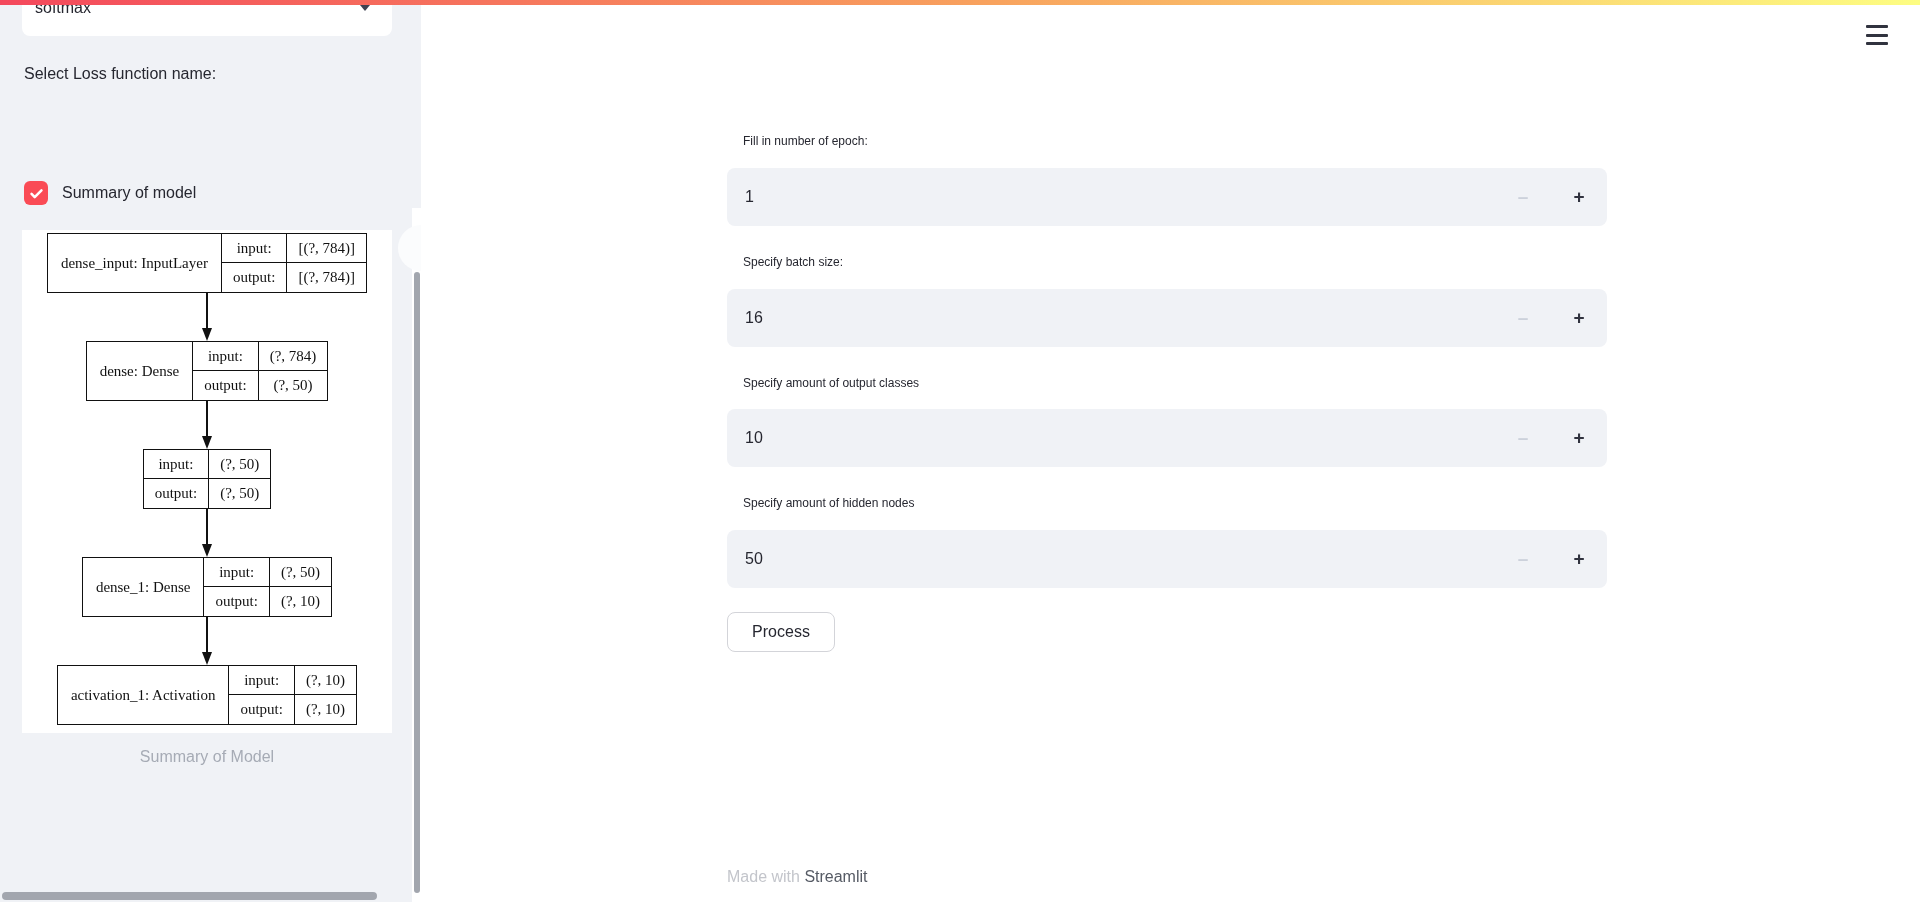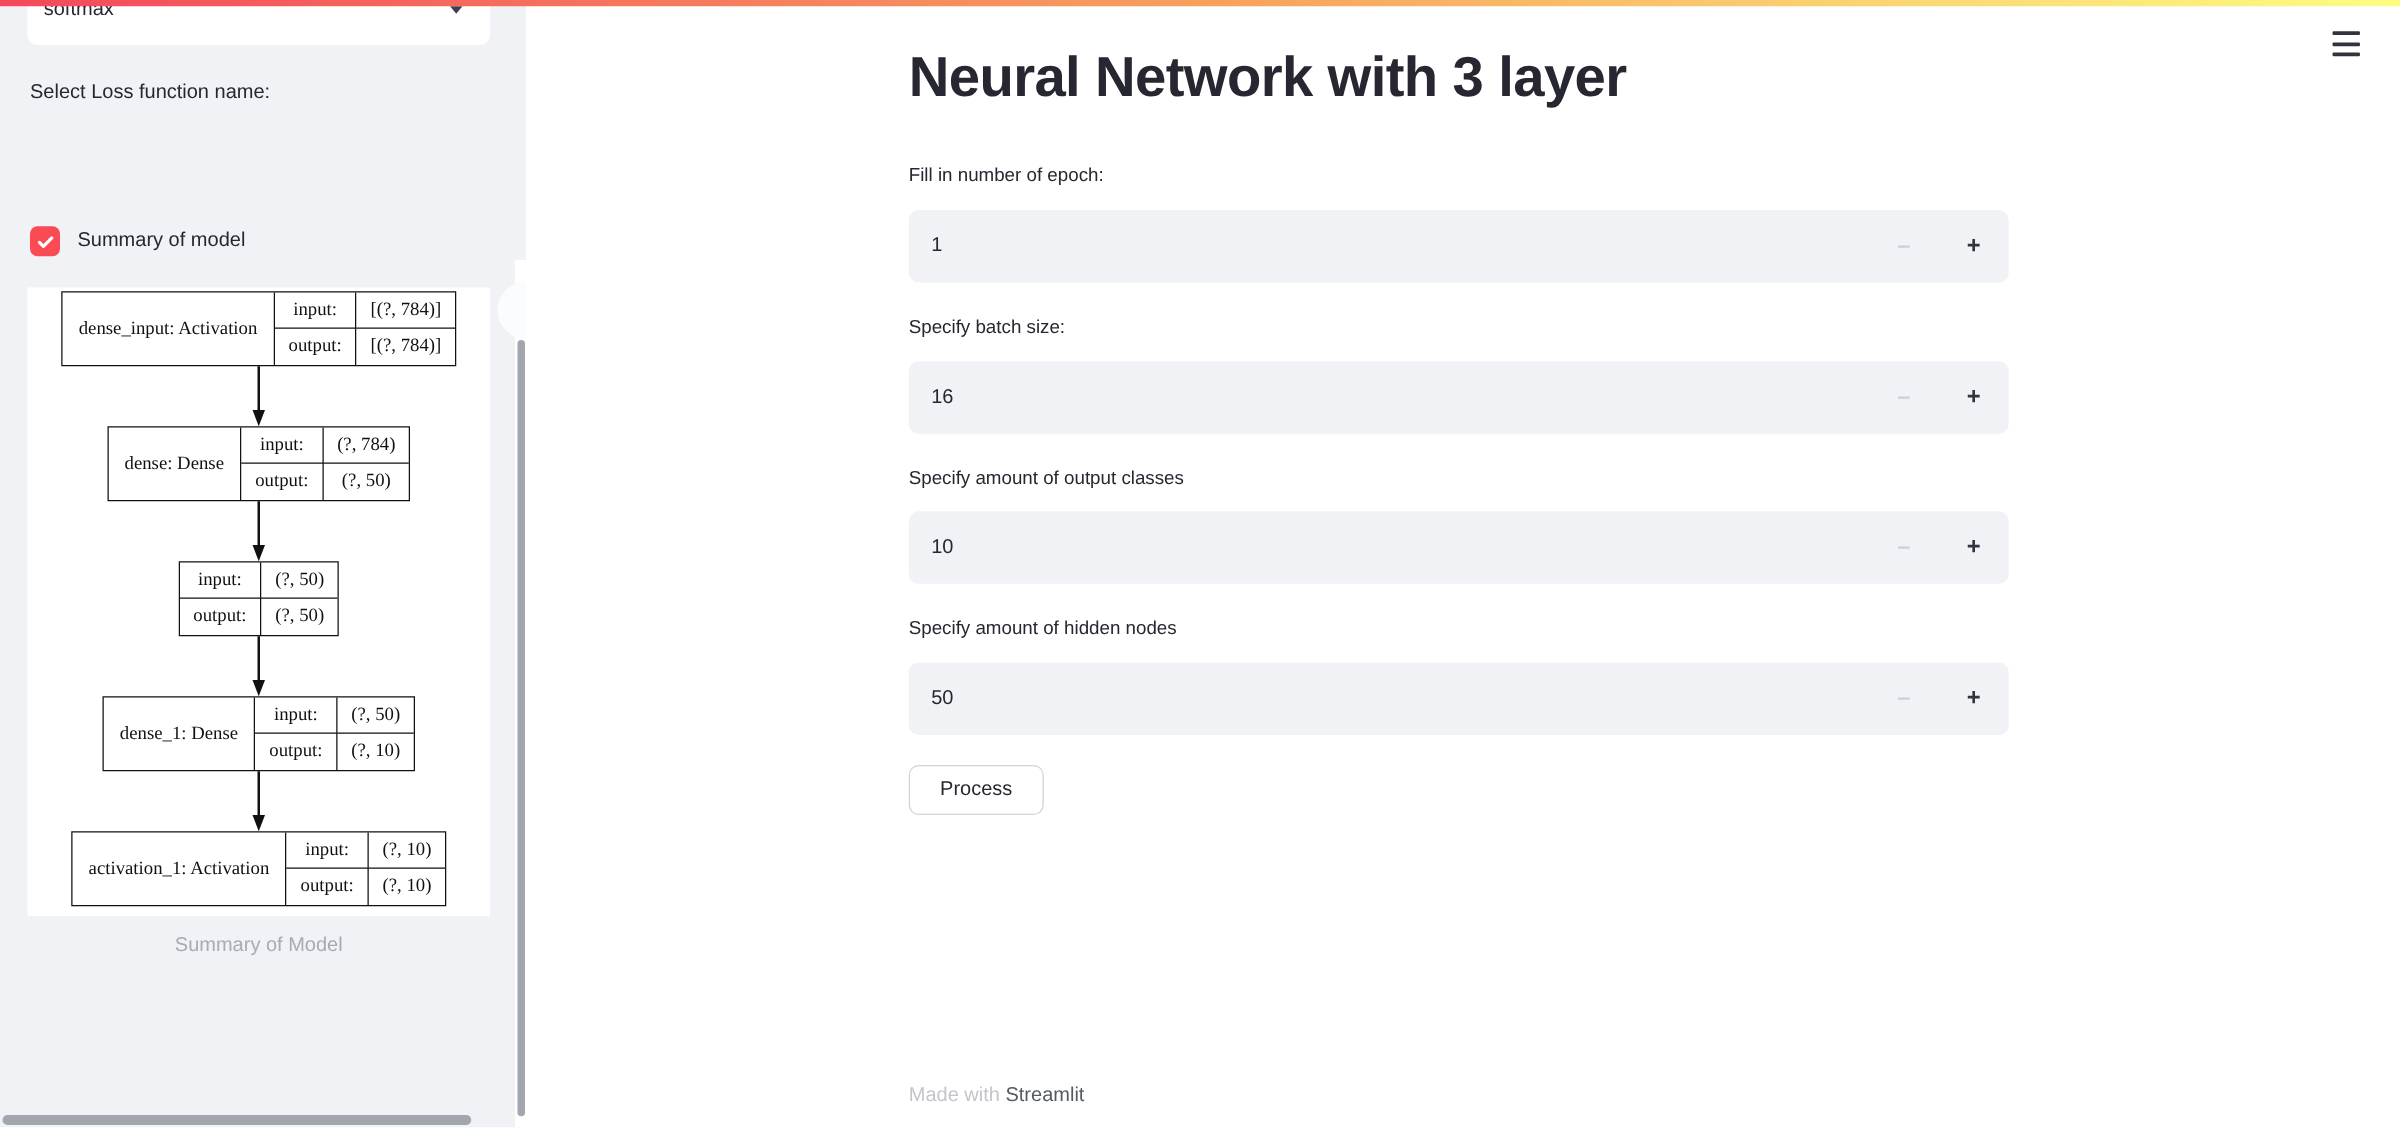--- a/index.html
+++ b/index.html
@@ -62,21 +62,21 @@
   
   .main { position:absolute; left:421px; top:0; width:1499px; height:902px; background:#ffffff; }
   .hamburger { position:absolute; right:32px; top:25px; width:22px; height:20px; cursor:pointer;
     display:flex; flex-direction:column; justify-content:space-between; }
   .hamburger .bar { width:22px; height:3px; background:#31333f; border-radius:1px; }
 
   .content { position:absolute; left:306px; top:0; width:880px; height:902px; }
   .page-title { position:absolute; top:36px; left:0; font-size:45px; font-weight:700;
     letter-spacing:-0.5px; color:#262730; white-space:nowrap; }
 
-  .field-label { position:absolute; left:0; font-size:15px; line-height:20px; color:#262730; }
+  .field-label { position:absolute; left:16px; font-size:12px; line-height:20px; color:#262730; }
   .num-input { position:absolute; left:0; width:880px; height:58px; background:#f0f2f6;
     border-radius:8px; display:flex; align-items:center; }
   .num-input input { flex:1; height:100%; background:transparent; border:none; outline:none;
     font-family:"Liberation Sans",sans-serif; font-size:16px; color:#262730; padding-left:18px; }
   .step-btn { width:56px; height:100%; display:flex; align-items:center; justify-content:center;
     font-size:19px; font-weight:700; cursor:pointer; user-select:none; }
   .step-minus { color:#ccd1db; }
   .step-plus { color:#31333f; }
 
   #lab-0 { top:131px; } #inp-0 { top:168px; }
@@ -110,21 +110,21 @@
       <svg viewBox="0 0 24 24">
         <path d="M5 12.5l4.5 4.5L19 7.5" stroke="#ffffff" stroke-width="3.6" fill="none" stroke-linecap="round" stroke-linejoin="round"></path>
       </svg>
     </span>
     <span class="checkbox-label">Summary of model</span>
   </div>
 
   <div class="diagram">
 
     <div class="node">
-      <div class="node-name">dense_input: Activation</div>
+      <div class="node-name">dense_input: InputLayer</div>
       <div class="node-io">
         <div class="io-cell io-top io-lab">input:</div>
         <div class="io-cell io-top">[(?, 784)]</div>
         <div class="io-cell io-lab">output:</div>
         <div class="io-cell">[(?, 784)]</div>
       </div>
     </div>
     <div class="arrow">
         <div class="arrow-line"></div>
         <div class="arrow-head"></div>
@@ -194,21 +194,20 @@
 <div class="main">
 
   <div class="hamburger">
     <div class="bar"></div>
     <div class="bar"></div>
     <div class="bar"></div>
   </div>
 
   <div class="content">
 
-    <h1 class="page-title">Neural Network with 3 layer</h1>
 
     <div class="field-label" id="lab-0">Fill in number of epoch:</div>
     <div class="num-input" id="inp-0">
       <input value="1" style="">
       <div class="step-btn step-minus">–</div>
       <div class="step-btn step-plus">+</div>
     </div>
 
     <div class="field-label" id="lab-1">Specify batch size:</div>
     <div class="num-input" id="inp-1">

